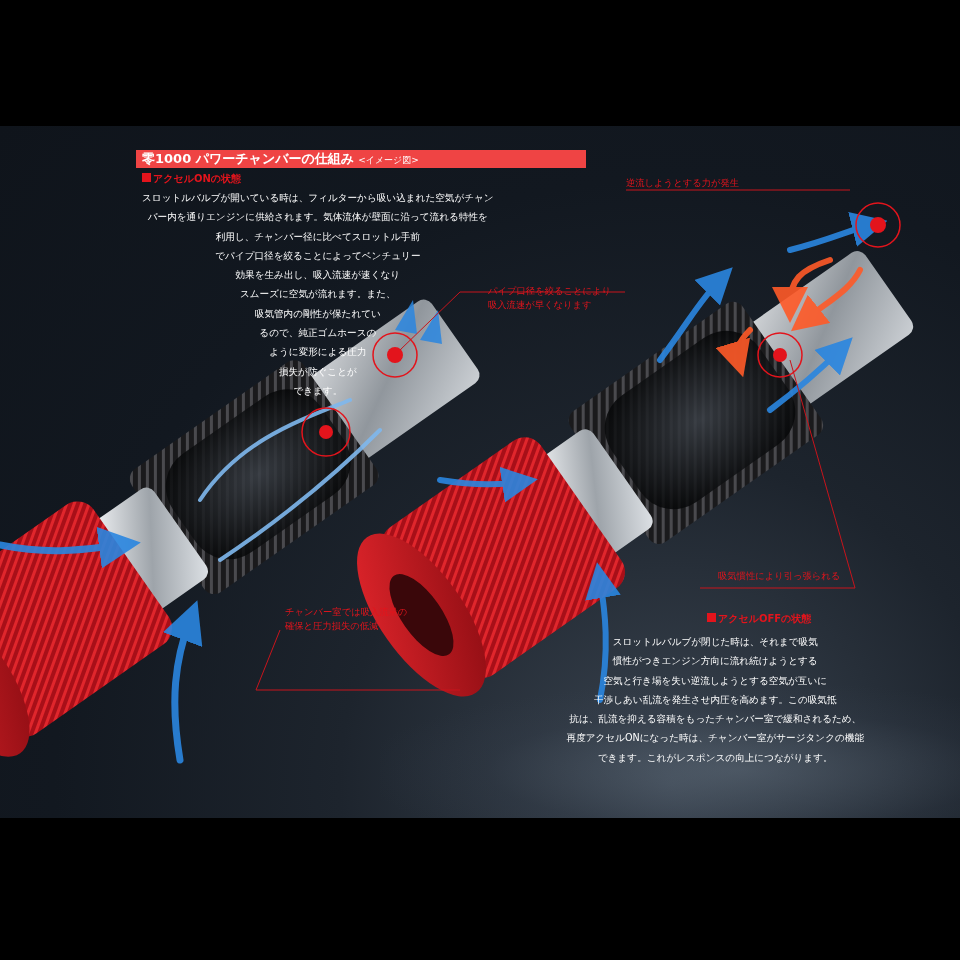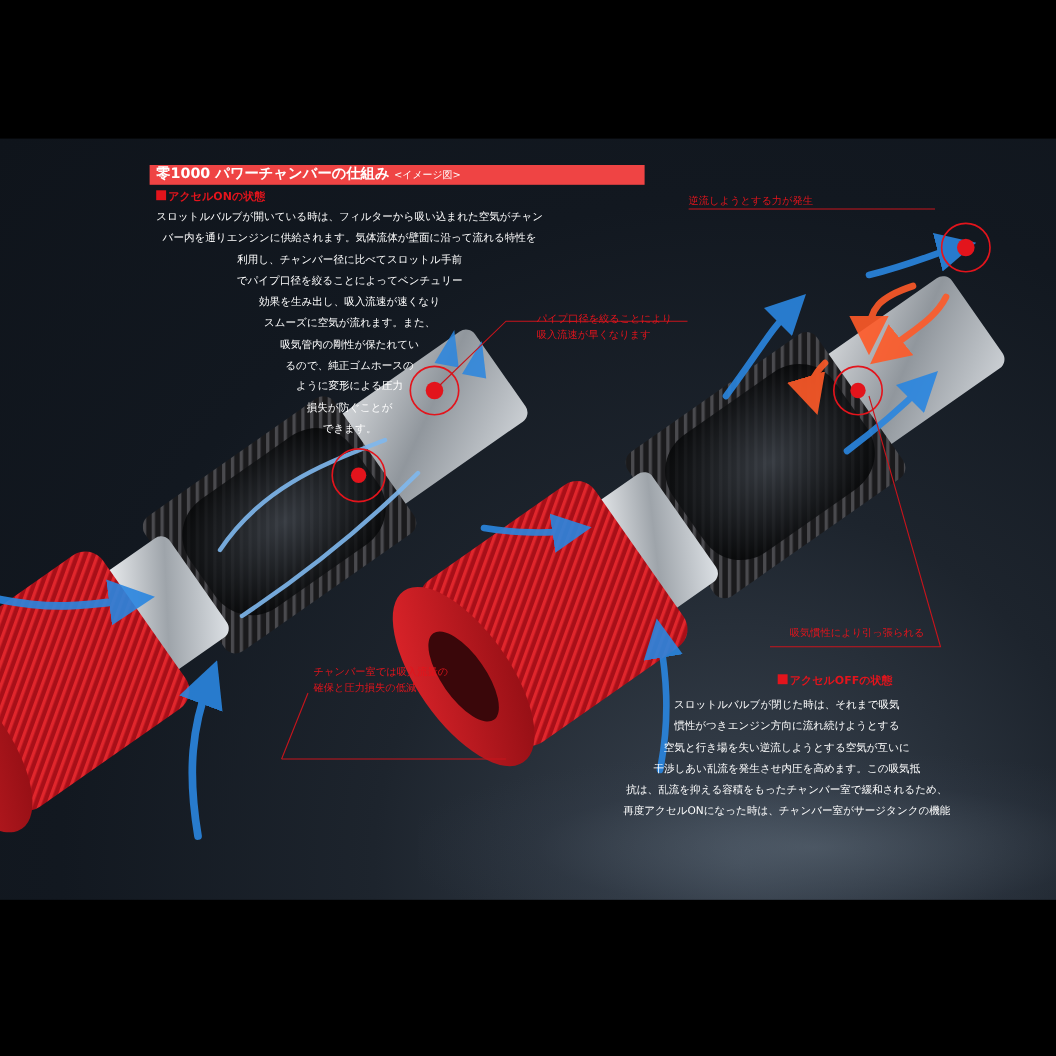--- a/index.html
+++ b/index.html
@@ -169,13 +169,14 @@
 <div class="sec-head" style="left:707px;top:612px;">
   <span class="sq"></span><span>アクセルOFFの状態</span>
 </div>
 <div class="body-text right" style="right:96px;top:632px;">
   <div>スロットルバルブが閉じた時は、それまで吸気</div>
   <div>慣性がつきエンジン方向に流れ続けようとする</div>
   <div>空気と行き場を失い逆流しようとする空気が互いに</div>
   <div>干渉しあい乱流を発生させ内圧を高めます。この吸気抵</div>
   <div>抗は、乱流を抑える容積をもったチャンバー室で緩和されるため、</div>
   <div>再度アクセルONになった時は、チャンバー室がサージタンクの機能</div>
+  <div>できます。これがレスポンスの向上につながります。</div>
 </div>
 
 </body></html>

